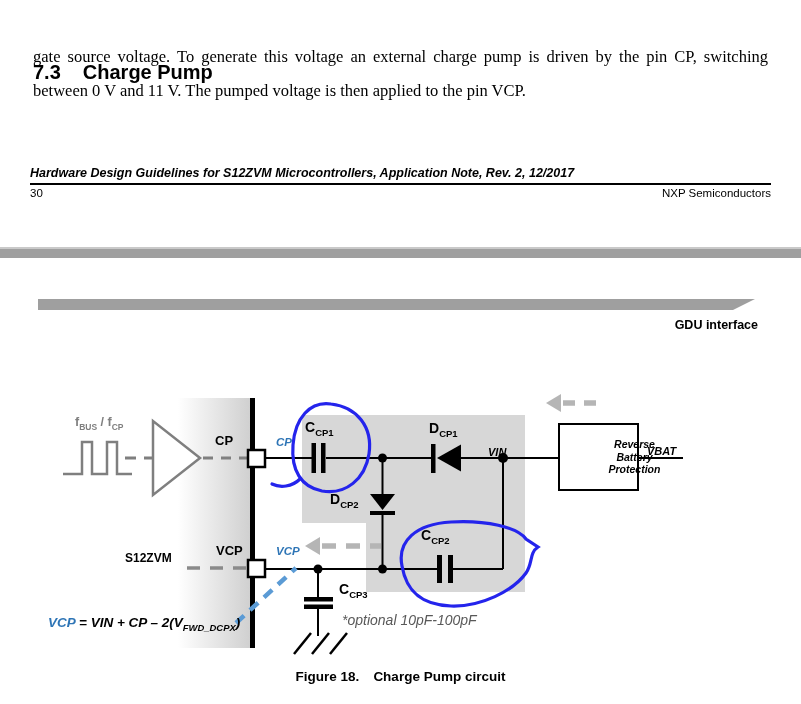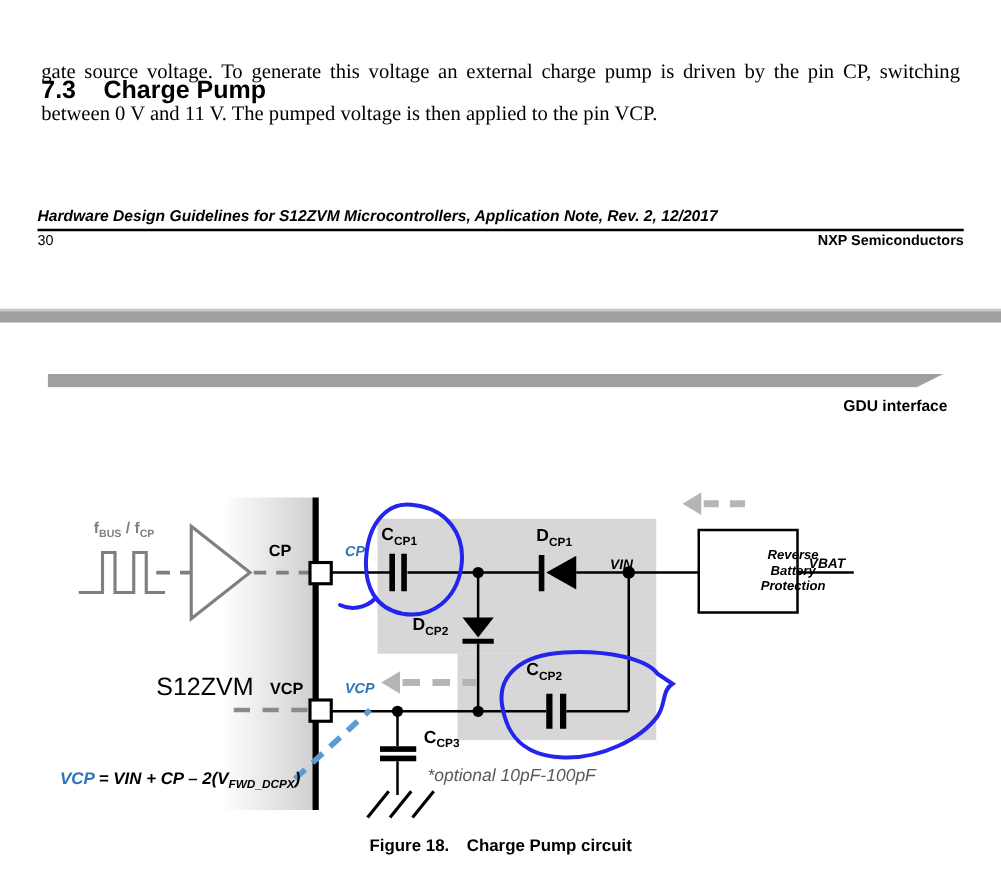--- a/index.html
+++ b/index.html
@@ -8,36 +8,36 @@
   .abs{position:absolute;}
   
   .heading{left:33px;top:13px;display:flex;gap:22px;font-weight:bold;font-size:20px;color:#000;margin-top:48px;}
   .body-text{left:33px;top:47px;width:735px;font-family:"Liberation Serif",serif;
              font-size:16.5px;line-height:19.4px;color:#000;}
   .jline{text-align:justify;text-align-last:justify;}
   .lastline{text-align:left;margin-top:15px;}
   .footer-title{left:30px;top:166px;width:741px;text-align:left;font-weight:bold;font-size:12.5px;font-style:italic;}
   .footer-rule{left:30px;top:183px;width:741px;height:2px;background:#000;}
   .page-num{left:30px;top:187px;font-size:11.5px;}
-  .publisher{top:187px;right:30px;font-size:11.5px;font-weight:bold;}
+  .publisher{top:187px;right:30px;font-size:11.5px;}
   
   .bar1a{left:0;top:247px;width:801px;height:2px;background:#c9c9c9;}
   .bar1b{left:0;top:249px;width:801px;height:9px;background:#9f9f9f;}
   .bar2{left:38px;top:299px;width:717px;height:11px;background:#9f9f9f;
         clip-path:polygon(0 0,100% 0,calc(100% - 22px) 100%,0 100%);}
   .gdu{top:318px;right:43px;font-weight:bold;font-size:12.5px;}
   
   .lbl{position:absolute;white-space:nowrap;font-family:"Liberation Sans",sans-serif;color:#000;}
   .lbl sub{font-size:68%;}
   .comp{font-weight:bold;font-size:14px;}
   .pin-black{font-weight:bold;font-size:13px;}
   .pin-blue{font-weight:bold;font-style:italic;font-size:11.5px;color:#2e75b6;}
   .net{font-weight:bold;font-style:italic;font-size:11px;margin-top:12px;}
   .sig{font-weight:bold;font-size:12.5px;color:#7f7f7f;}
-  .chip-name{font-weight:normal;font-size:20px;}
+  .chip-name{font-weight:bold;font-size:12px;margin-top:12px;}
   .rbp-text{left:559px;top:424px;width:79px;height:66px;display:flex;flex-direction:column;
             justify-content:center;align-items:center;font-weight:bold;font-style:italic;
             font-size:10.5px;line-height:1.2;text-align:center;padding-left:36px;}
   .note{font-style:italic;font-size:14px;color:#595959;}
   .formula{left:48px;top:615px;font-weight:bold;font-style:italic;font-size:13.5px;}
   .formula .blue{color:#2e75b6;}
   .formula sub{font-size:70%;}
   .caption{left:0;top:669px;width:801px;text-align:center;font-weight:bold;font-size:13.5px;}
   .caption .gap{display:inline-block;width:14px;}
   svg.circuit{position:absolute;left:0;top:0;width:801px;height:704px;pointer-events:none;}

